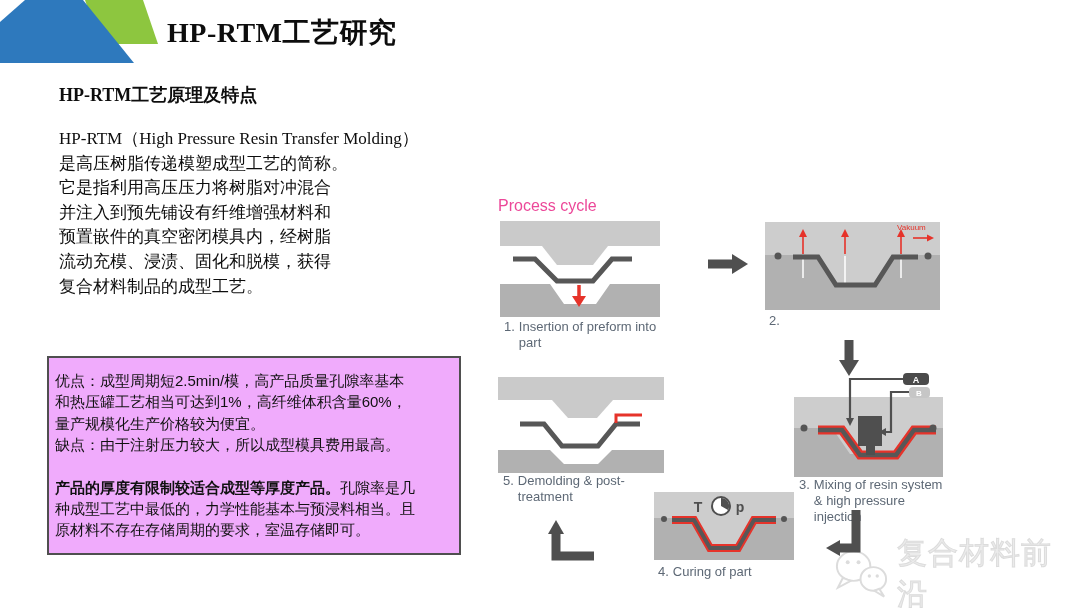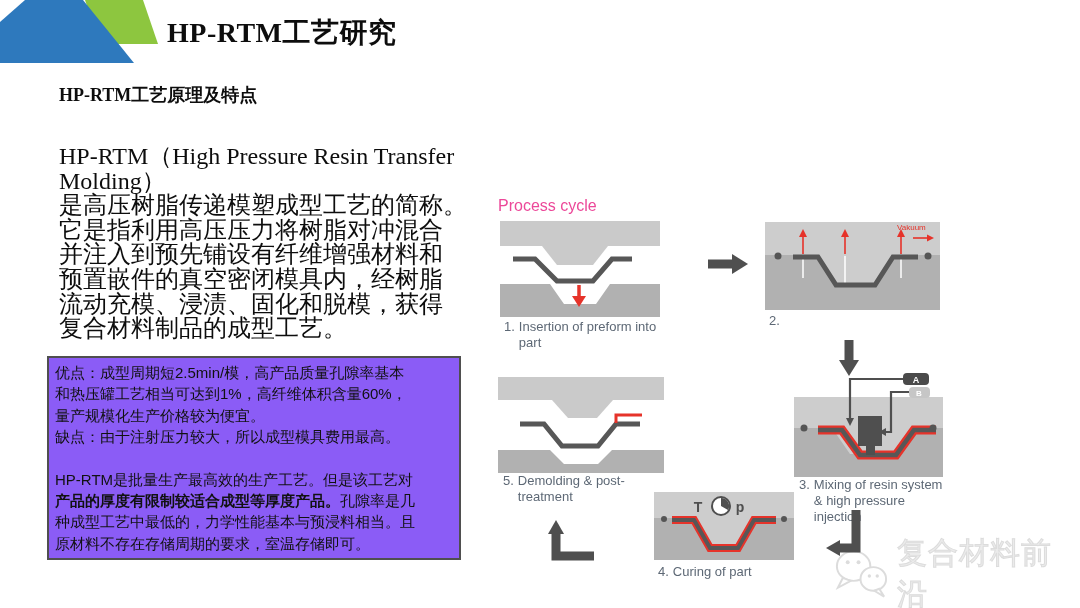--- a/index.html
+++ b/index.html
@@ -12,28 +12,28 @@
   .hdr-shapes{left:0;top:0;width:180px;height:70px;}
   .slide-title{
     left:167px;top:14px;font-family:"Liberation Serif","DejaVu Serif",serif;
     font-weight:bold;font-size:28px;color:#0d0d0d;letter-spacing:0.5px;text-align:center;
   }
   .subtitle{
     left:59px;top:83px;font-family:"Liberation Serif","DejaVu Serif",serif;
     font-weight:bold;font-size:18px;color:#0d0d0d;
   }
   .intro{
-    left:59px;top:144px;width:470px;
+    left:59px;top:127px;width:470px;
     font-family:"Liberation Serif","DejaVu Serif",serif;
-    font-size:24px;line-height:24.6px;color:#0d0d0d;white-space:pre-line;
+    font-size:17px;line-height:24.6px;color:#0d0d0d;white-space:pre-line;
   }
   
   .notes-box{
-    left:47px;top:356px;width:398px;border:2px solid #4f4f4f;background:#8b5cf6;
-    padding:4px 6px;font-size:15px;line-height:21.4px;color:#111;
+    left:47px;top:356px;width:398px;border:2px solid #4f4f4f;background:#f0abfc;
+    padding:12px 6px;font-size:15px;line-height:21.4px;color:#111;
   }
   .notes-box p{margin:0;white-space:pre-line;}
   .notes-box .p2{margin-top:21px;}
   .notes-box b{font-weight:bold;}
   
   .proc-heading{left:498px;top:197px;font-size:16px;color:#ec4899;}
   .step-label{
     display:flex;gap:4px;font-size:13px;line-height:16px;color:#5d6875;
   }
   .step-label .num{flex:0 0 auto;}
@@ -65,22 +65,21 @@
 并注入到预先铺设有纤维增强材料和
 预置嵌件的真空密闭模具内，经树脂
 流动充模、浸渍、固化和脱模，获得
 复合材料制品的成型工艺。</div>
 
   <div class="abs notes-box">
     <p class="p1">优点：成型周期短2.5min/模，高产品质量孔隙率基本
 和热压罐工艺相当可达到1%，高纤维体积含量60%，
 量产规模化生产价格较为便宜。
 缺点：由于注射压力较大，所以成型模具费用最高。</p>
-    <p class="p2"><span>HP-RTM是批量生产最高效的生产工艺。但是该工艺对
-</span><b>产品的厚度有限制较适合成型等厚度产品。</b><span>孔隙率是几
+    <p class="p2"><b>产品的厚度有限制较适合成型等厚度产品。</b><span>孔隙率是几
 种成型工艺中最低的，力学性能基本与预浸料相当。且
 原材料不存在存储周期的要求，室温存储即可。</span></p>
   </div>
 
   <div class="abs proc-heading">Process cycle</div>
 
   <svg class="abs" style="left:500px;top:219px;" width="160" height="100" viewBox="0 0 160 100">
     <rect x="0" y="2" width="160" height="25" fill="#cacaca"></rect>
     <polygon points="42,27 108,27 93,46 57,46" fill="#cacaca"></polygon>
     <path d="M0,65 H50 L64,85 H96 L110,65 H160 V98 H0 Z" fill="#b1b1b1"></path>

